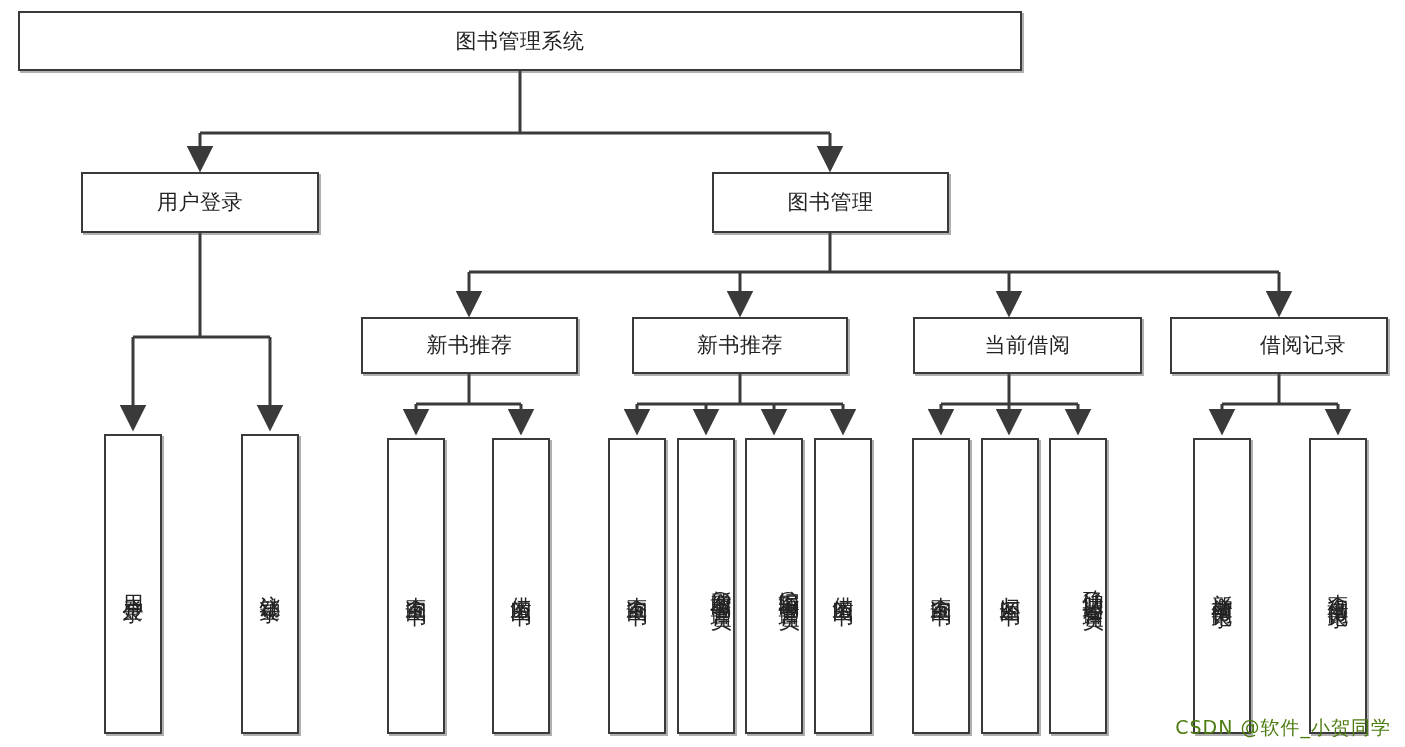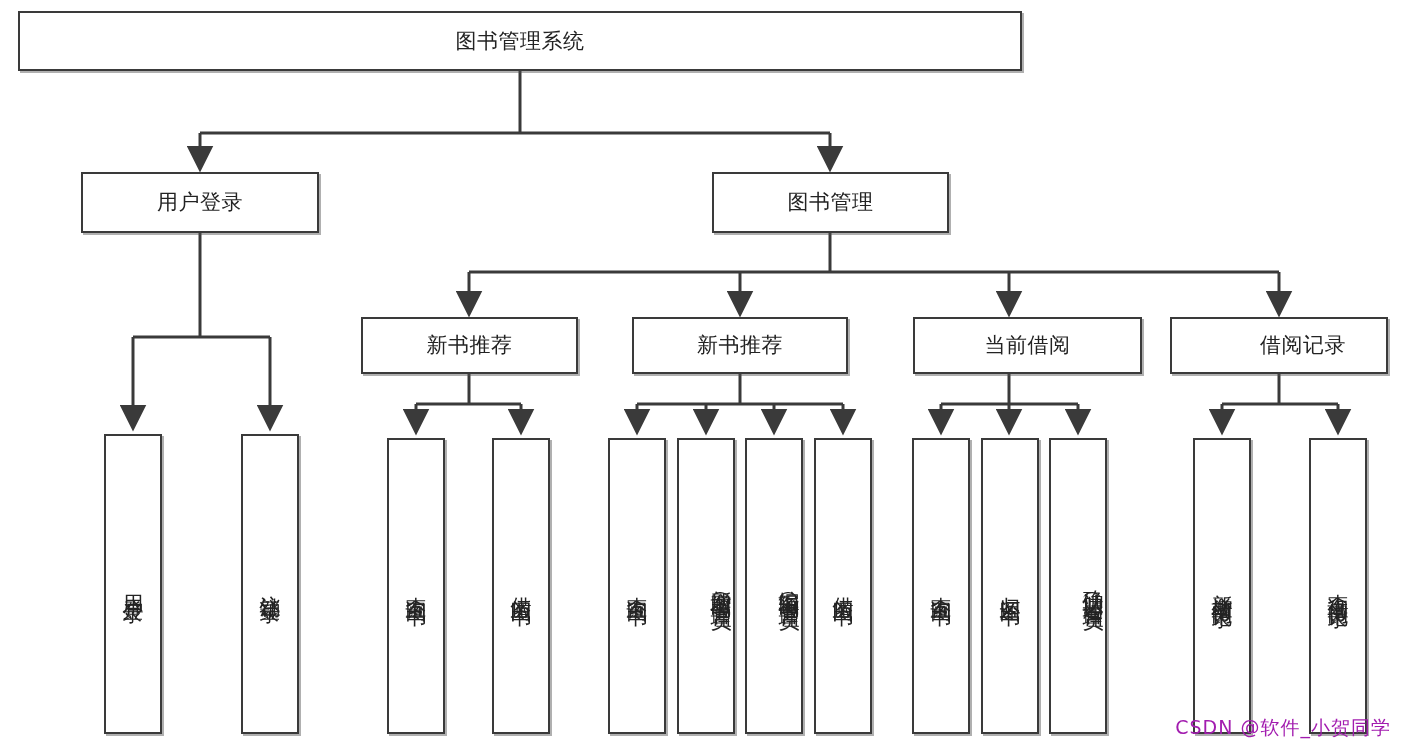--- a/index.html
+++ b/index.html
@@ -58,21 +58,21 @@
     justify-content: center;
   }
   .node-label {
     display: block;
   }
   .watermark {
     position: absolute;
     right: 14px;
     bottom: 6px;
     font-size: 19px;
-    color: #a21caf;
+    color: #4d7c0f;
     letter-spacing: 1px;
     white-space: nowrap;
   }
 </style>
 </head>
 <body>
 
 <div id="canvas">
 
   <svg class="wires" viewBox="0 0 1405 747">

